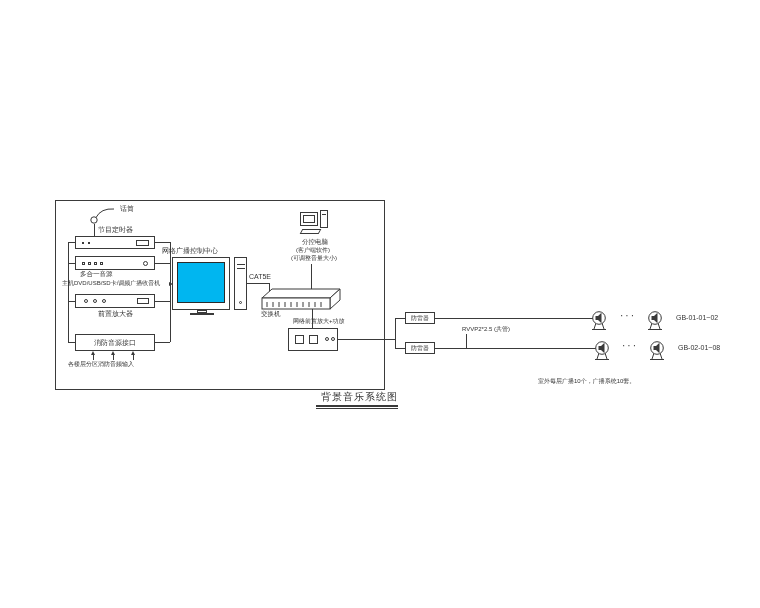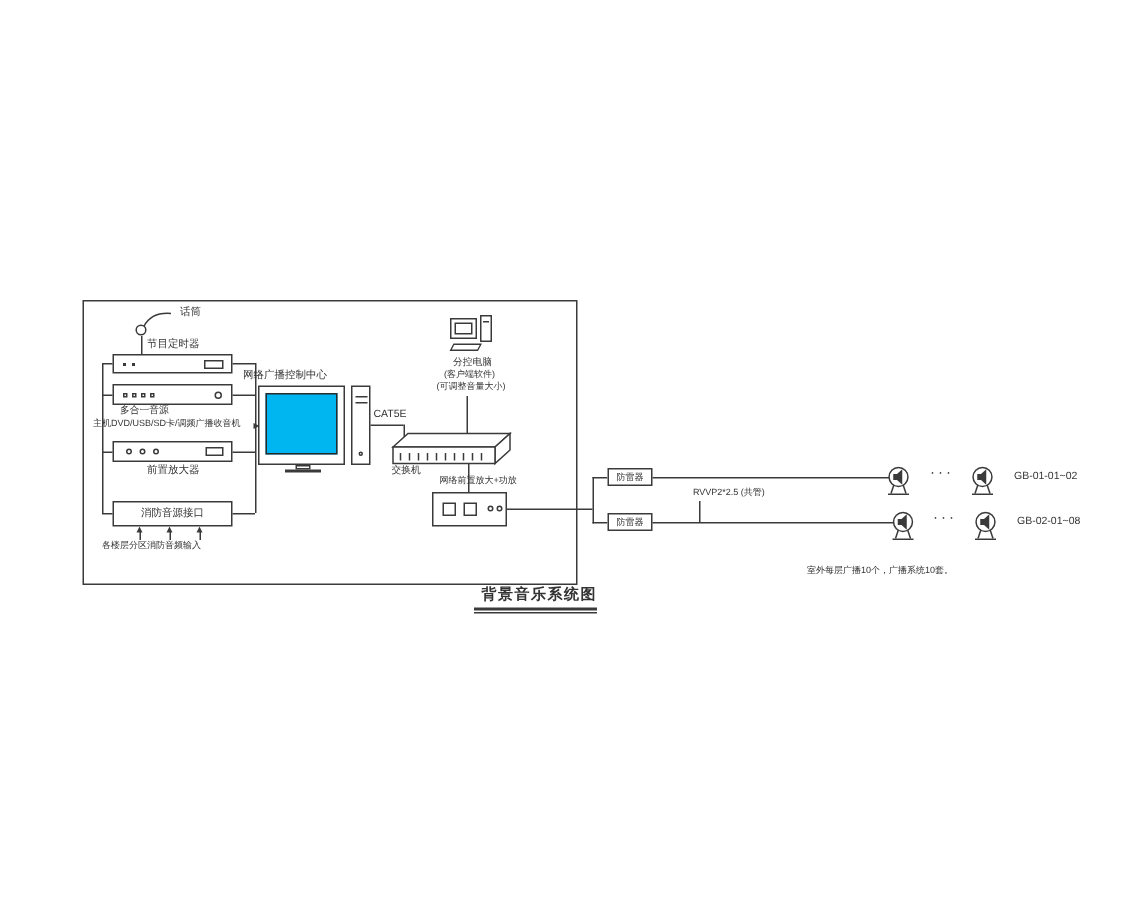--- a/index.html
+++ b/index.html
@@ -181,17 +181,17 @@
     <line x1="5" y1="13" x2="3" y2="19" stroke="#3a3a3a"></line>
       <line x1="11" y1="13" x2="13" y2="19" stroke="#3a3a3a"></line>
     <line x1="1" y1="19.5" x2="15" y2="19.5" stroke="#3a3a3a"></line>
     <circle cx="8" cy="8" r="6.3" fill="#fff" stroke="#3a3a3a"></circle>
     <polygon points="4.5,6 7,6 10.5,2.8 10.5,13.2 7,10 4.5,10" fill="#3a3a3a"></polygon>
   </svg>
   <div class="lb" style="left:678px;top:344px;font-size:7px;">GB-02-01~08</div>
 
   <div class="lb" style="left:538px;top:378px;font-size:6px;">室外每层广播10个，广播系统10套。</div>
 
-  <div class="lb" style="left:321px;top:392px;font-size:10px;font-weight:bold;letter-spacing:1px;">背景音乐系统图</div>
+  <div class="lb" style="left:321px;top:392px;font-size:10px;font-weight:normal;letter-spacing:1px;">背景音乐系统图</div>
   <div class="hl" style="left:316px;top:405px;width:82px;height:2px;"></div>
   <div class="hl" style="left:316px;top:408px;width:82px;"></div>
 
 </div>
 
 </body></html>

